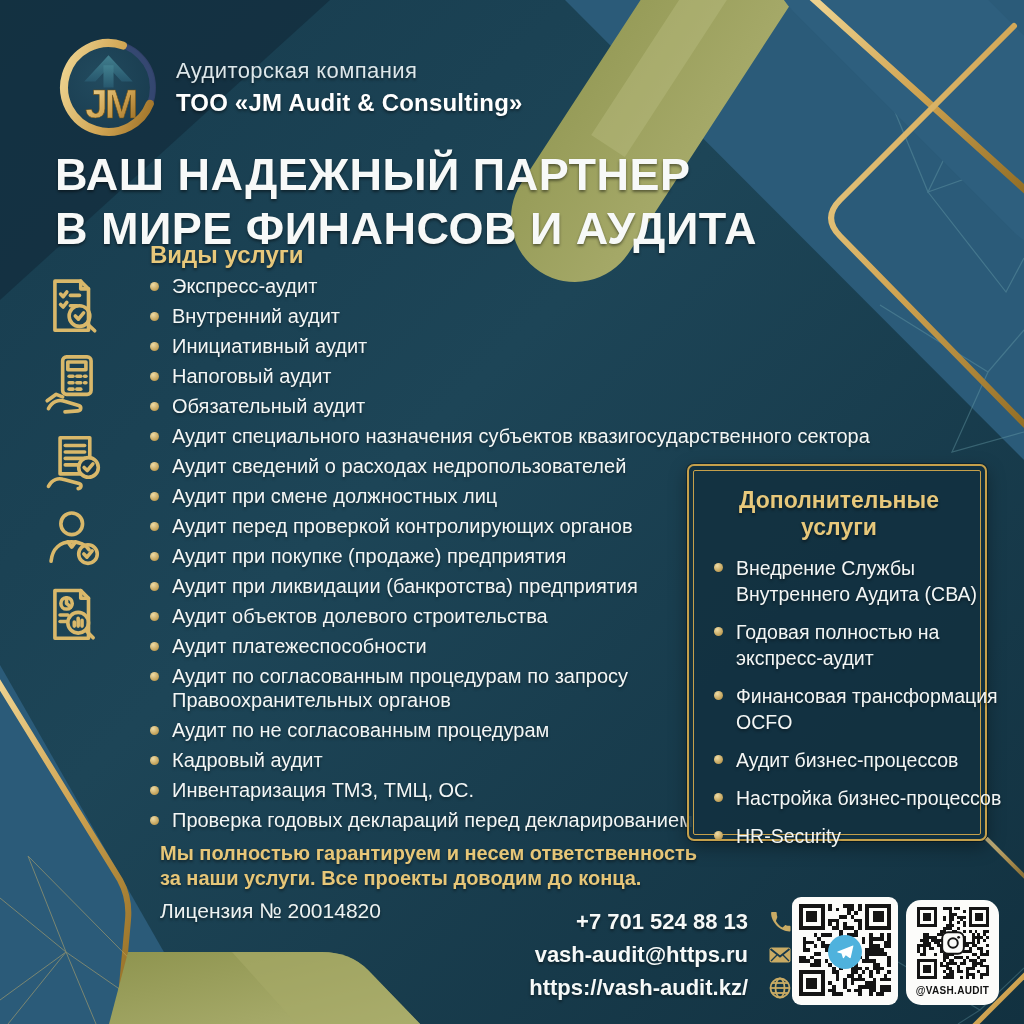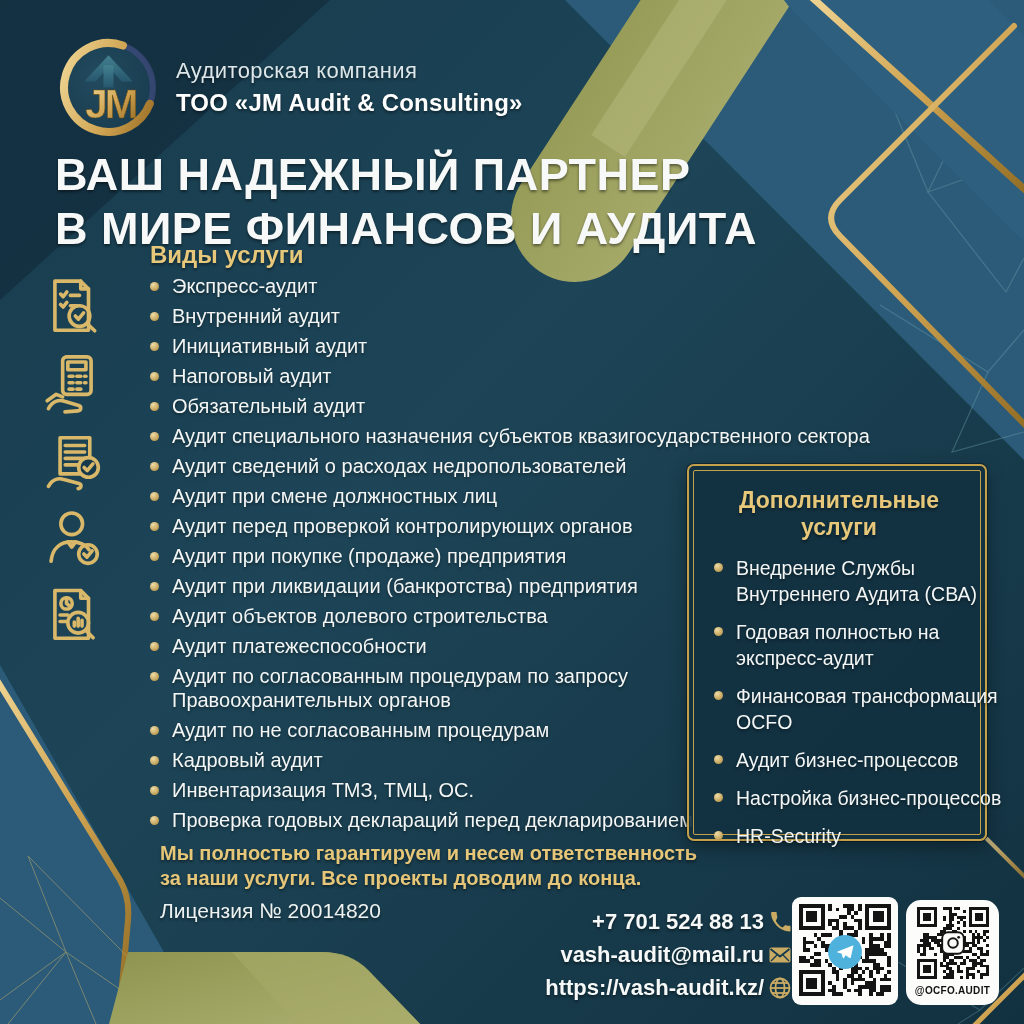--- a/index.html
+++ b/index.html
@@ -39,21 +39,21 @@
   .services-title{font-size:23px;font-weight:bold;color:#e7c87b;text-align:center;margin:2px 0 14px 0;
     text-shadow:0 2px 3px rgba(0,0,0,.45);}
   .services-list .li{margin-bottom:12px;}
   .services-list .li-text{font-size:19.5px;line-height:26px;}
 
   .guarantee{left:160px;top:841px;font-size:20px;font-weight:bold;color:#e6c678;line-height:1.25;}
   .license{left:160px;top:899px;font-size:21px;color:#eef3f2;}
 
   
   .contacts{left:420px;top:909px;width:372px;}
-  .contact-row{display:flex;justify-content:flex-end;align-items:center;gap:4px;margin-bottom:7px;}
+  .contact-row{display:flex;justify-content:flex-end;align-items:center;gap:20px;margin-bottom:7px;}
   .contact-text{font-size:22px;font-weight:bold;color:#f6f9f8;text-shadow:0 2px 3px rgba(0,0,0,.45);}
   .contact-icon{width:24px;height:24px;flex:0 0 auto;}
 
   
   .qr-card{background:#fcfcfa;z-index:3;}
   .qr1{left:792px;top:897px;width:106px;height:108px;border-radius:9px;padding:7px;box-sizing:border-box;}
   .qr2{left:906px;top:900px;width:93px;height:105px;border-radius:15px;padding:7px 6px 4px 6px;box-sizing:border-box;text-align:center;}
   .qr-wrap{position:relative;}
   .qr-overlay{position:absolute;left:50%;top:50%;transform:translate(-50%,-50%);}
   .tg-circle{width:34px;height:34px;border-radius:50%;background:#4fb2dd;display:flex;align-items:center;justify-content:center;}
@@ -333,21 +333,21 @@
   <div class="layer license shadowed">Лицензия № 20014820</div>
 
   <div class="layer contacts">
     <div class="contact-row">
       <span class="contact-text">+7 701 524 88 13</span>
       <svg class="contact-icon" viewBox="0 0 24 24">
         <path fill="#c9ab64" d="M7.9,10.9c1.5,2.9,3.8,5.2,6.7,6.7l2.2-2.2c.3-.3.7-.4,1-.2c1.2.4,2.4.6,3.7.6c.6,0,1,.4,1,1v3.6c0,.6-.4,1-1,1C12.3,21.4,3.1,12.2,3.1,3c0-.6.4-1,1-1h3.6c.6,0,1,.4,1,1c0,1.3.2,2.5.6,3.7c.1.3,0,.7-.2,1L7.9,10.9z"></path>
       </svg>
     </div>
     <div class="contact-row">
-      <span class="contact-text">vash-audit@mail.ru</span>
+      <span class="contact-text">vash-audit@https.ru</span>
       <svg class="contact-icon" viewBox="0 0 24 24">
         <rect x="1.5" y="4.5" width="21" height="15" rx="2" fill="#c9ab64"></rect>
         <path d="M2.5,6 L12,13.5 L21.5,6" fill="none" stroke="#17394c" stroke-width="1.8"></path>
         <path d="M3,18 L9,12 M21,18 L15,12" stroke="#17394c" stroke-width="1.4"></path>
       </svg>
     </div>
     <div class="contact-row">
       <span class="contact-text">https://vash-audit.kz/</span>
       <svg class="contact-icon" viewBox="0 0 24 24" fill="none" stroke="#c9ab64" stroke-width="1.8">
         <circle cx="12" cy="12" r="9.5"></circle>
@@ -758,16 +758,16 @@
           <rect x="2" y="20" width="3" height="3" fill="#141414"></rect>
         </svg>
       <div class="qr-overlay">
         <svg width="26" height="26" viewBox="0 0 24 24" fill="#fcfcfa">
           <rect x="2" y="2" width="20" height="20" rx="5.5" fill="#fcfcfa" stroke="#151515" stroke-width="1.8"></rect>
           <circle cx="12" cy="12" r="4.4" fill="none" stroke="#151515" stroke-width="1.8"></circle>
           <circle cx="17.2" cy="6.8" r="1.3" fill="#151515"></circle>
         </svg>
       </div>
     </div>
-    <div class="qr-label">@OCFO.AUDIT</div>
+    <div class="qr-label">@VASH.AUDIT</div>
   </div>
 
 </div>
 
 </body></html>

